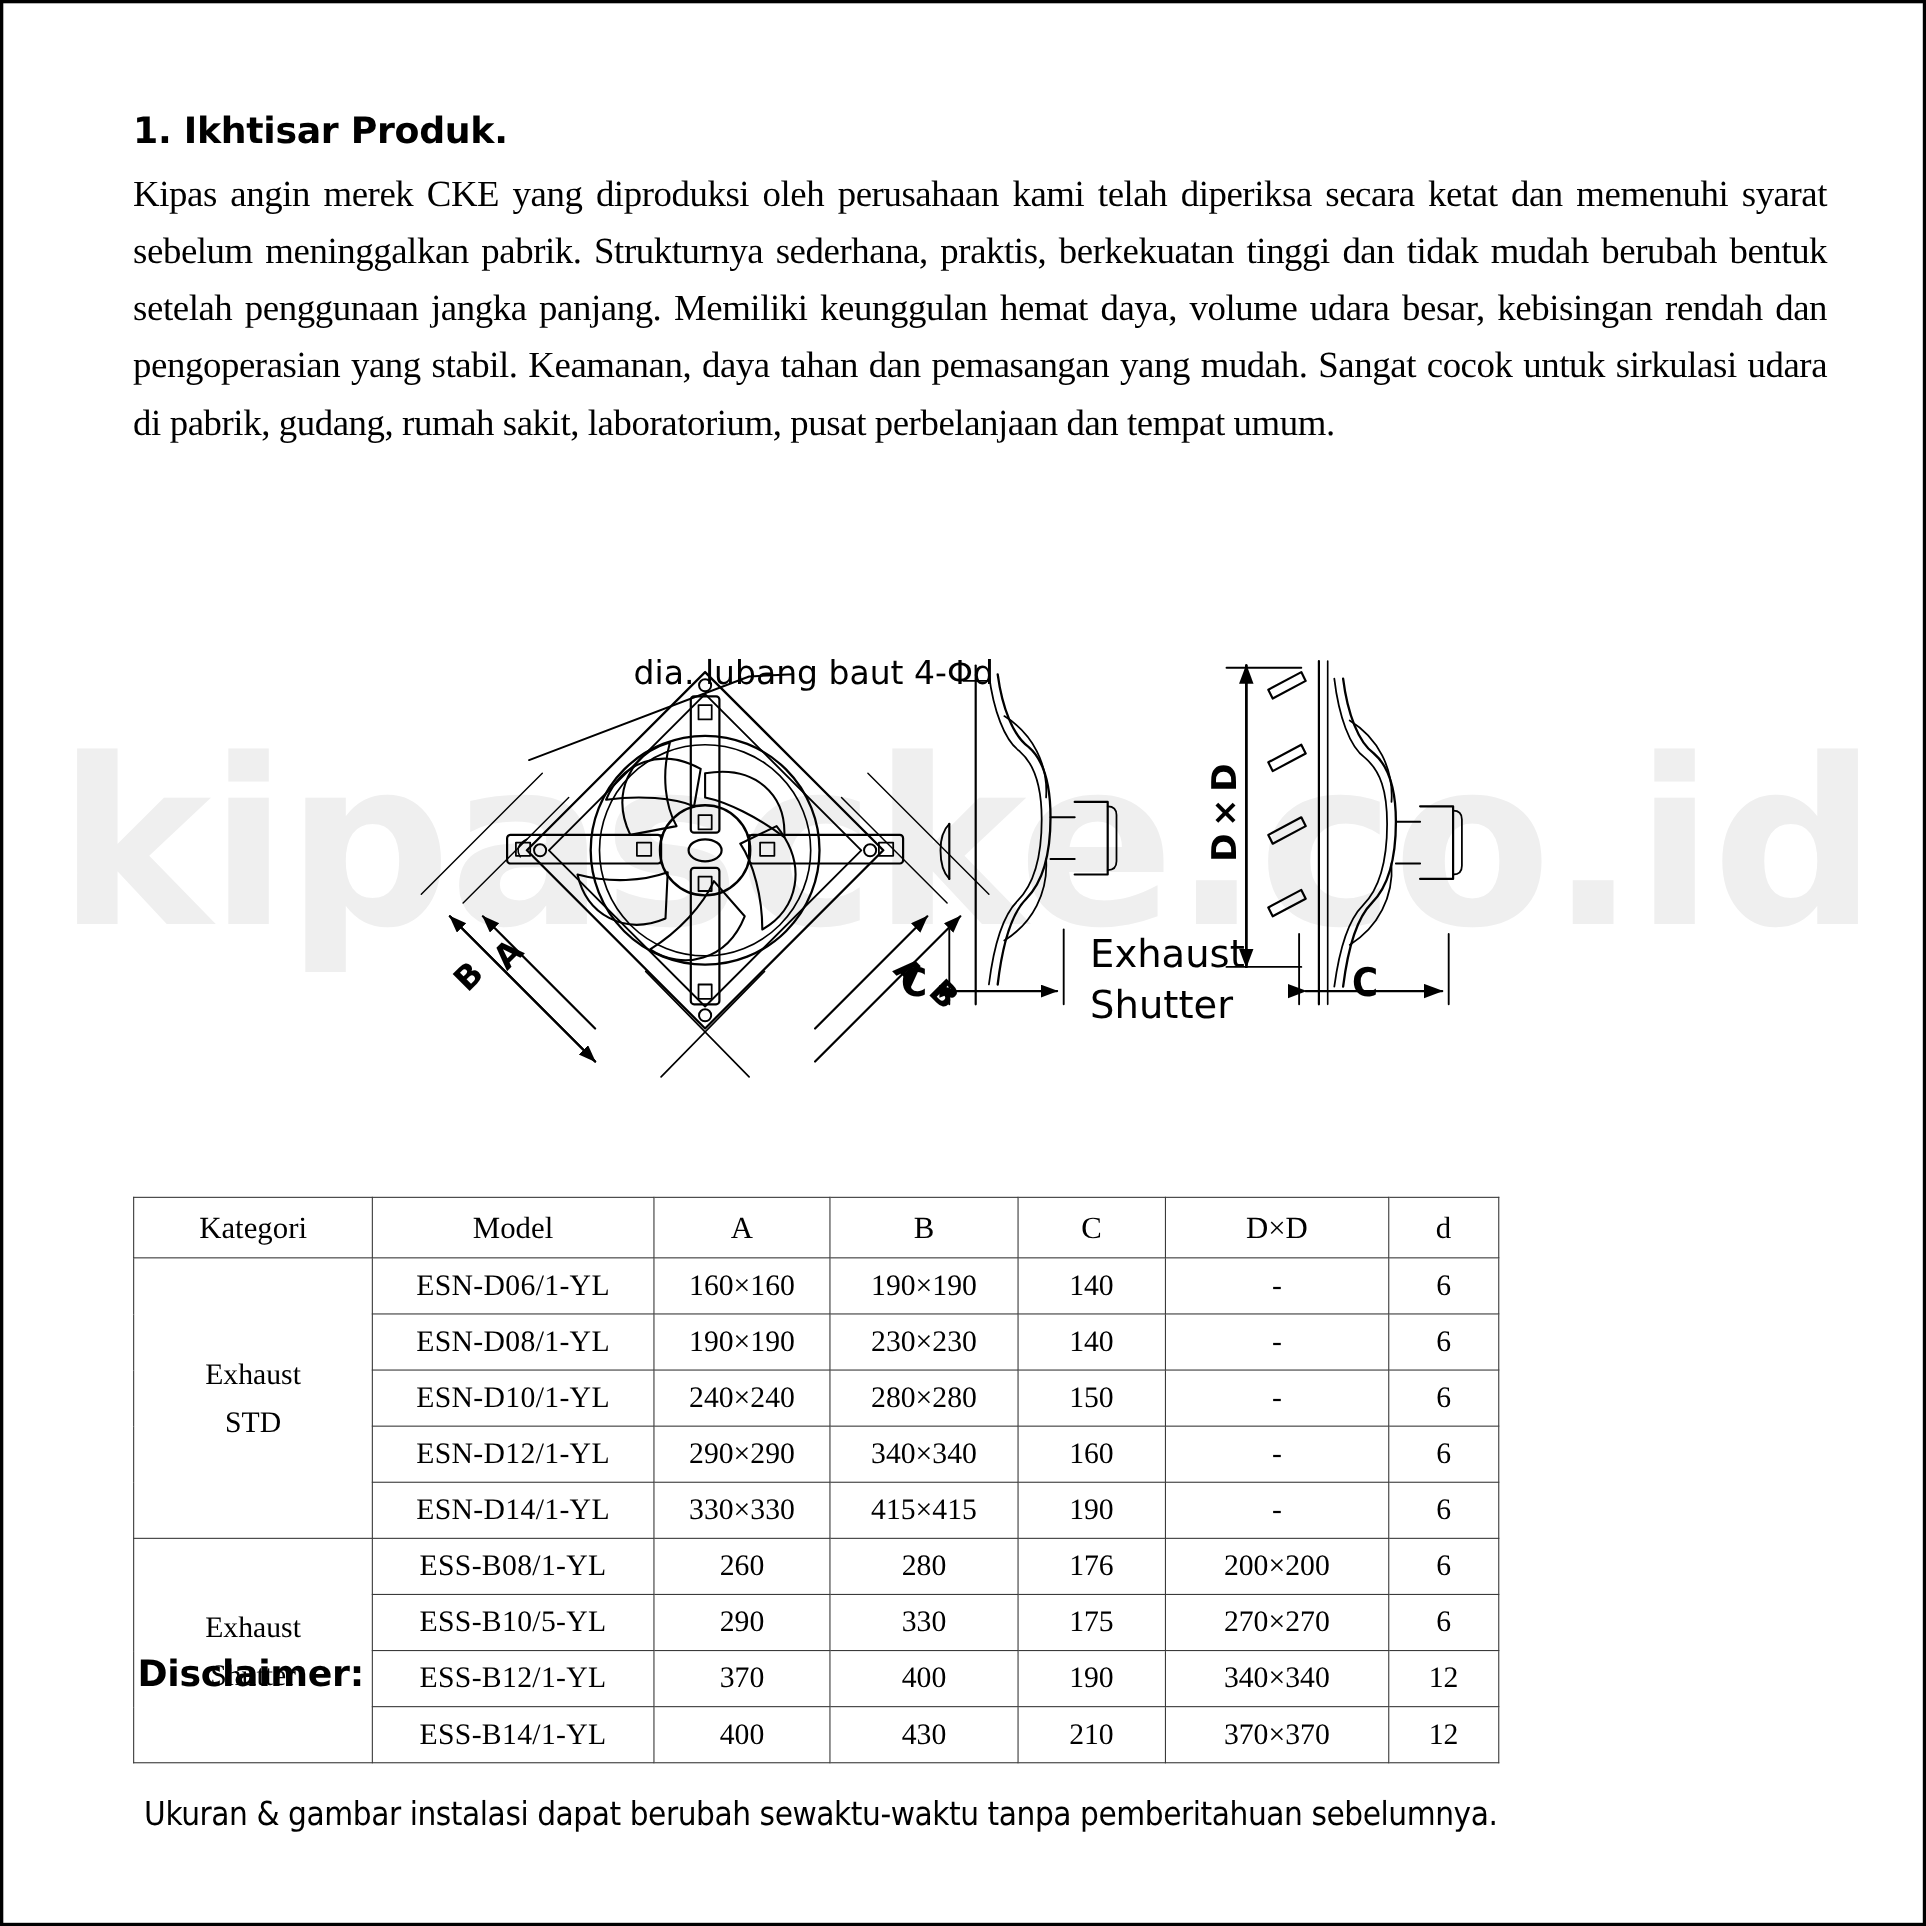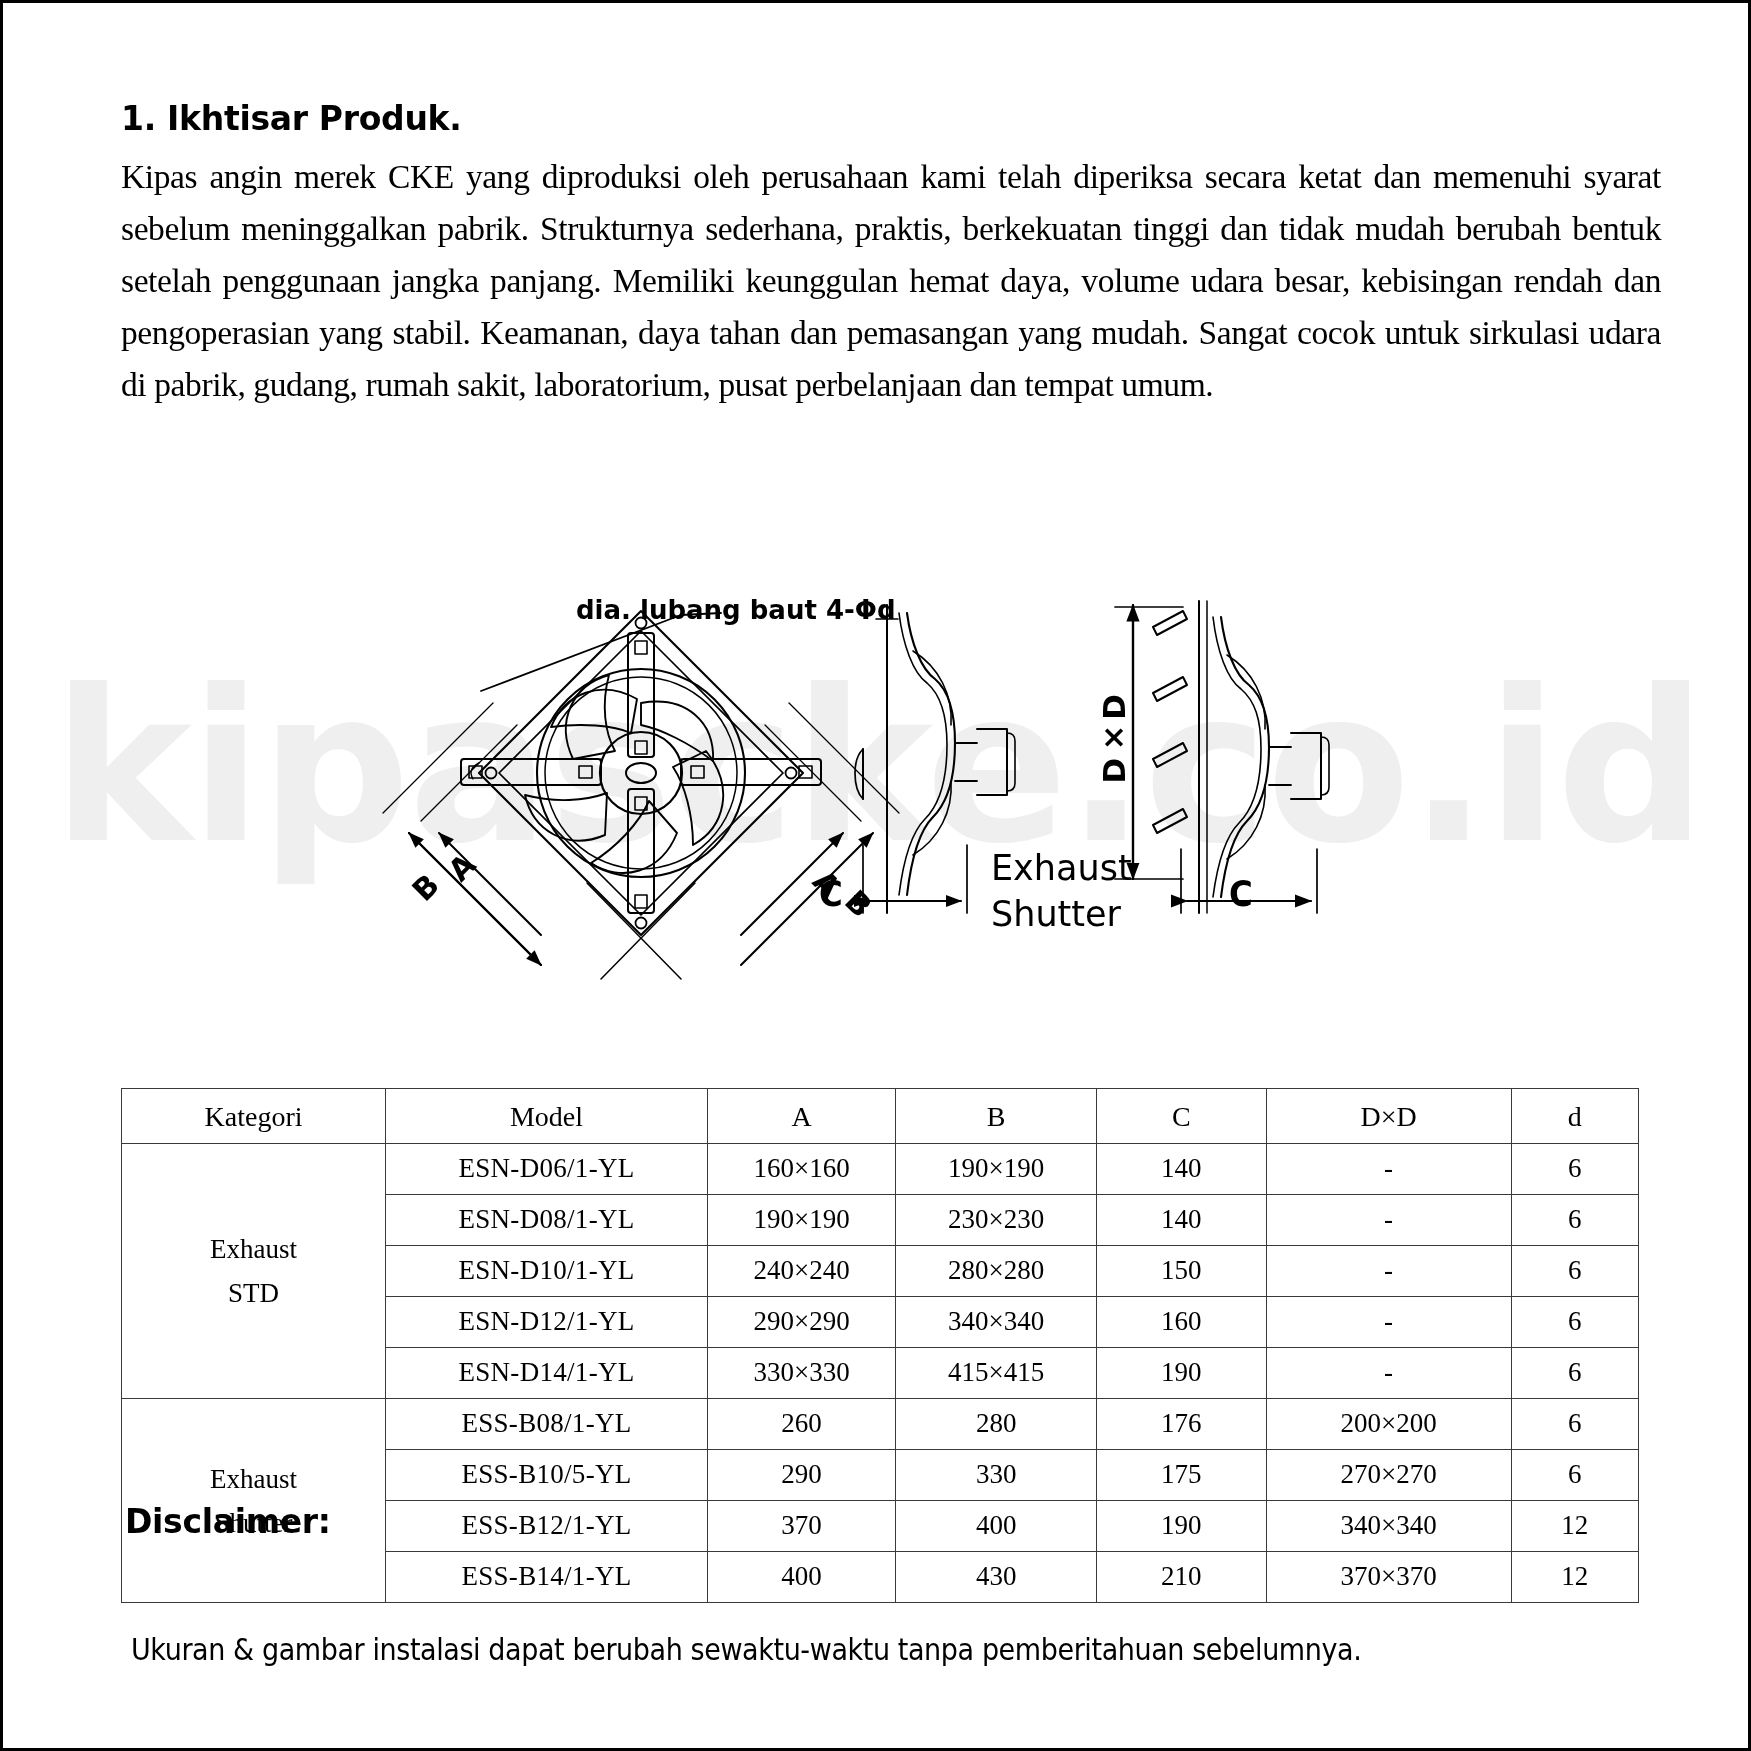--- a/index.html
+++ b/index.html
@@ -107,23 +107,22 @@
     font-family: "DejaVu Sans", sans-serif;
     font-weight: 700;
     font-size: 30px;
   }
 
   #label-bolt {
     position: absolute;
     left: 455px;
     top: 12px;
     font-family: "DejaVu Sans", sans-serif;
-    font-size: 26px;
+    font-size: 30px;
     white-space: nowrap;
-    font-weight: bold;
   }
 
   #label-exhaust-shutter {
     position: absolute;
     left: 870px;
     top: 262px;
     font-family: "DejaVu Sans", sans-serif;
     font-size: 35px;
     line-height: 46px;
     white-space: nowrap;
@@ -148,21 +147,21 @@
     font-size: 36px;
   }
   #label-c1 { left: 698px; top: 290px; }
   #label-c2 { left: 1108px; top: 290px; }
 
   
   #spec-table {
     position: absolute;
     left: 118px;
     top: 1085px;
-    width: 1518px;
+    width: 1242px;
     border-collapse: collapse;
     font-family: "Liberation Serif", "DejaVu Serif", serif;
     font-size: 27px;
     background: #fff;
   }
   #spec-table th,
   #spec-table td {
     border: 1px solid #3a3a3a;
     text-align: center;
     vertical-align: middle;

